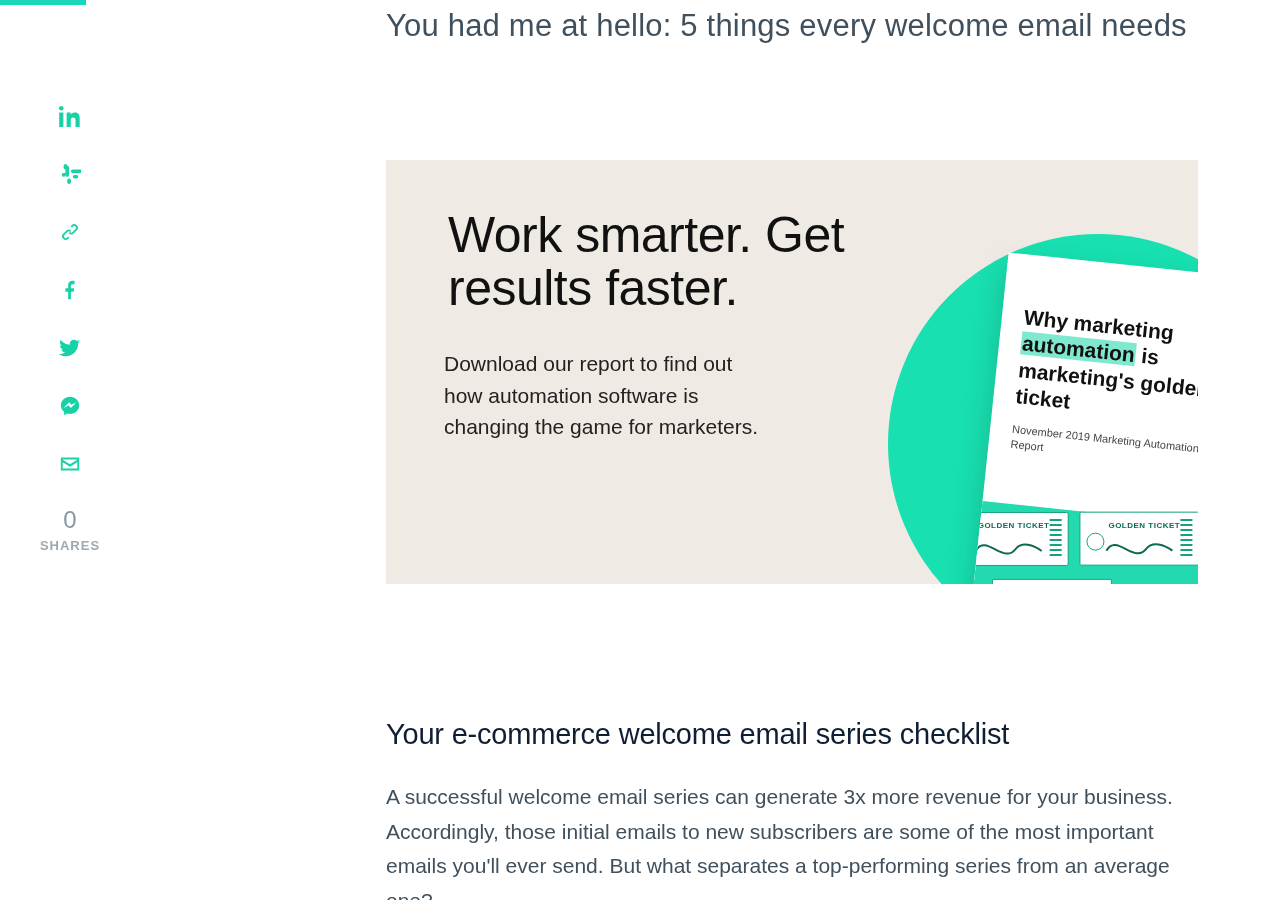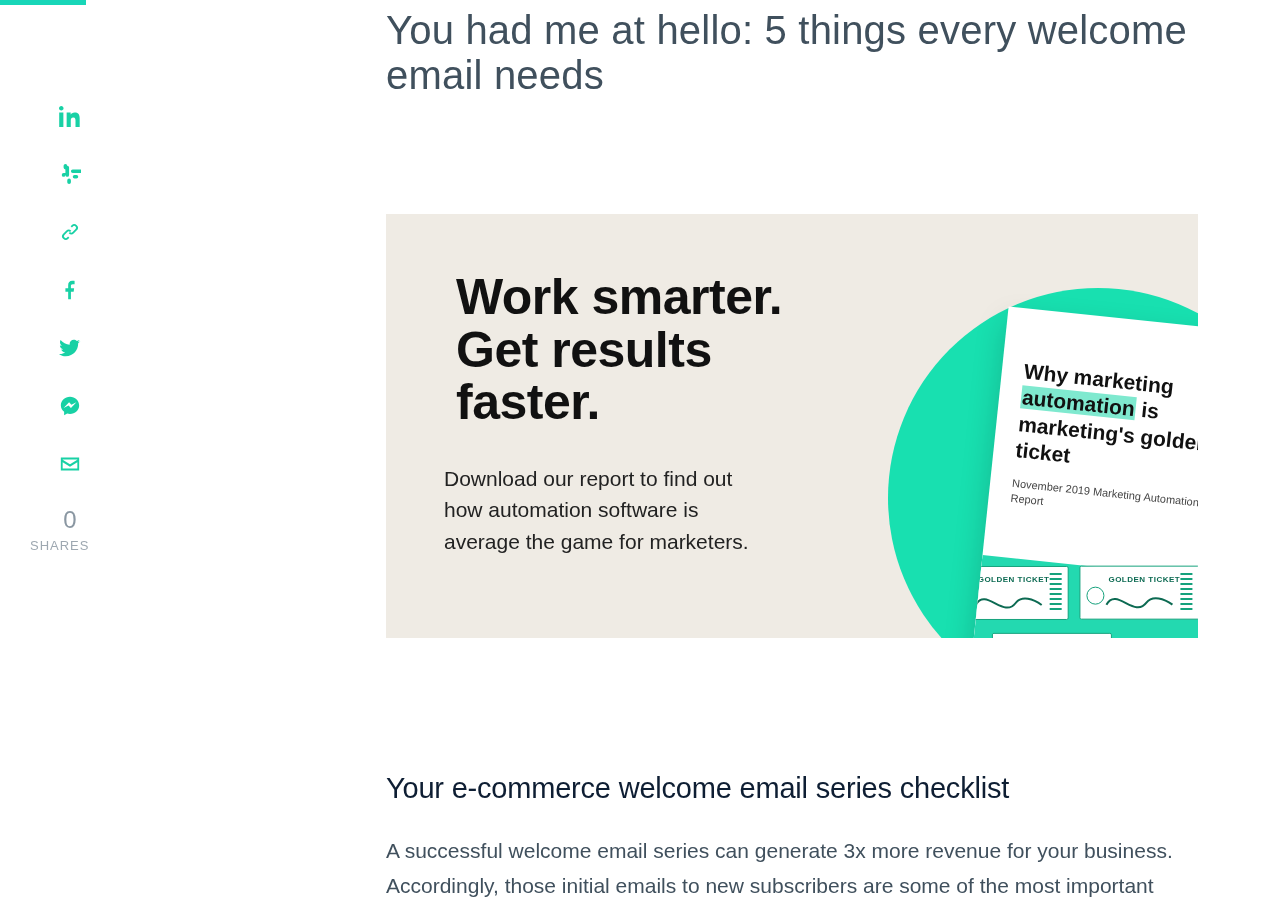--- a/index.html
+++ b/index.html
@@ -14,30 +14,30 @@
   body{width:1282px;height:900px;overflow:hidden;position:relative;}
 
   
   .top-sliver{position:absolute;left:0;top:0;height:5px;width:86px;background:var(--accent);}
 
   
   .share-rail{position:absolute;left:40px;top:96px;width:60px;display:flex;flex-direction:column;align-items:center;}
   .share-rail .icon-btn{width:40px;height:40px;display:flex;align-items:center;justify-content:center;margin-bottom:18px;color:var(--accent2);cursor:pointer;}
   .share-rail .icon-btn svg{width:22px;height:22px;fill:currentColor;}
   .share-count{margin-top:4px;font-size:24px;color:#8A97A2;font-weight:400;text-align:center;width:80px;}
-  .share-label{font-size:13px;color:#9EA8B1;letter-spacing:1px;margin-top:4px;width:80px;}
+  .share-label{font-size:13px;color:#9EA8B1;letter-spacing:1px;text-align:center;margin-top:4px;width:80px;font-weight:bold;}
 
   
   .main{position:absolute;left:386px;top:0;width:812px;}
-  .page-title{font-size:40px;font-weight:400;color:var(--body);letter-spacing:.2px;margin-top:8px;}
+  .page-title{font-size:31px;font-weight:400;color:var(--body);letter-spacing:.2px;margin-top:8px;}
 
   
   .banner{position:relative;margin-top:116px;width:812px;height:424px;background:var(--bg-banner);overflow:hidden;}
   .banner-left{position:absolute;left:58px;top:45px;width:410px;}
-  .banner-left h2{margin:12px;font-size:50px;line-height:1.05;font-weight:700;color:#111;letter-spacing:-.5px;font-family:Arial,Helvetica,sans-serif;}
+  .banner-left h2{margin:4px;font-size:50px;line-height:1.05;font-weight:400;color:#111;letter-spacing:-.5px;font-family:Arial,Helvetica,sans-serif;}
   .banner-left p{margin:34px 0 0 0;font-size:21px;line-height:1.5;color:#222;font-family:Arial,Helvetica,sans-serif;max-width:330px;}
 
   
   .banner-art{position:absolute;right:-160px;bottom:-120px;width:520px;height:520px;}
   .banner-circle{position:absolute;right:50px;bottom:50px;width:420px;height:420px;border-radius:50%;background:#18E0B0;}
   .card{
     position:absolute;right:90px;top:82px;width:280px;height:380px;background:#fff;
     box-shadow:0 14px 30px rgba(0,0,0,.18);
     transform:rotate(6deg);
     overflow:hidden;
@@ -103,21 +103,21 @@
   <div class="share-count">0</div>
   <div class="share-label">SHARES</div>
 </aside>
 
 <main class="main">
   <div class="page-title">You had me at hello: 5 things every welcome email needs</div>
 
   <div class="banner">
     <div class="banner-left">
       <h2>Work smarter. Get results faster.</h2>
-      <p>Download our report to find out how automation software is average the game for marketers.</p>
+      <p>Download our report to find out how automation software is changing the game for marketers.</p>
     </div>
     <div class="banner-art">
       <div class="banner-circle"></div>
       <div class="card">
 
         <div class="card-title">
           <span>Why marketing </span><span class="hl">automation</span><span> is marketing's golden ticket</span>
         </div>
         <div class="card-sub">November 2019 Marketing Automation Survey Report</div>
         <div class="tickets">

